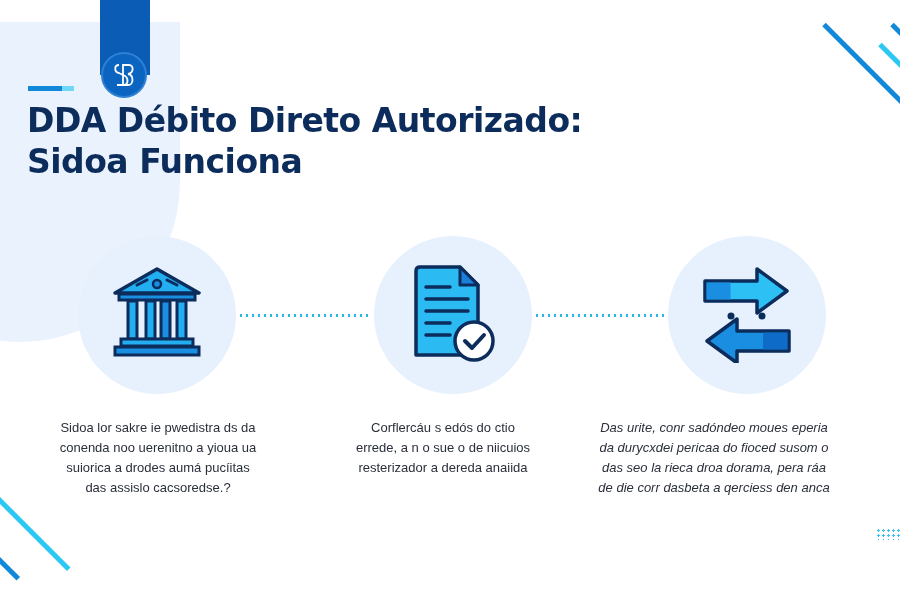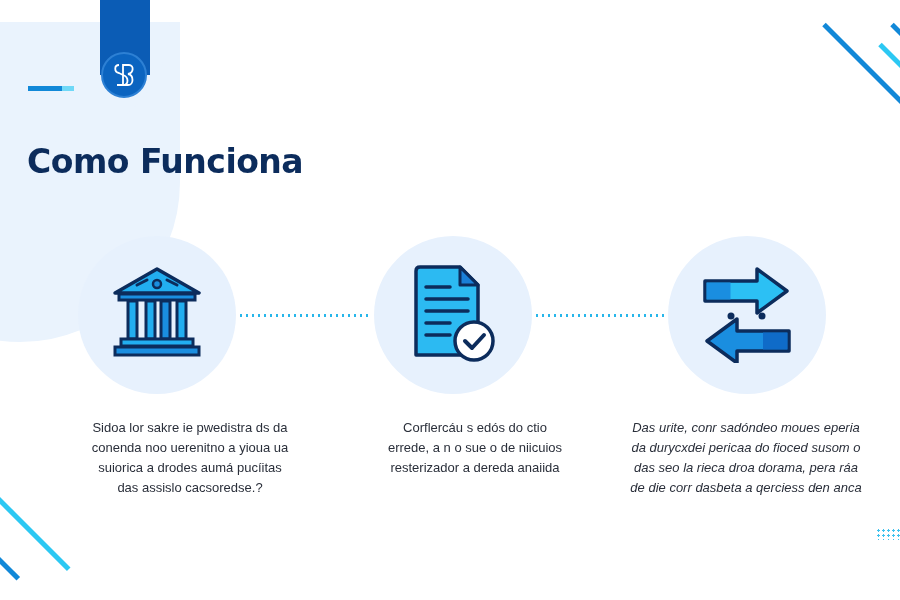--- a/index.html
+++ b/index.html
@@ -40,21 +40,21 @@
     background:#e7f1fd; z-index:1;
     display:flex; align-items:center; justify-content:center;
   }
   .connector {
     position:absolute; top:314px; height:3px; z-index:1;
     background-image:radial-gradient(circle, #28b6ea 1.2px, transparent 1.4px);
     background-size:6px 3px; background-repeat:repeat-x;
   }
   .desc {
     position:absolute; top:418px; text-align:center; z-index:2;
-    font-size:13px; line-height:20px; color:#2a2f3a;margin-left:32px;
+    font-size:13px; line-height:20px; color:#2a2f3a;
   }
   .dots-br {
     position:absolute; left:876px; top:528px; width:24px; height:12px; z-index:1;
     background-image:radial-gradient(circle, #3cc2ee 1.2px, transparent 1.4px);
     background-size:5px 5px;
   }
 </style>
 </head>
 <body>
 
@@ -78,22 +78,22 @@
     <path d="M12 4 L18 4 C23 4 23 12 17 13 C23 14 23 24 17 24 L12 24 Z" fill="none" stroke="#fff" stroke-width="1.8"></path>
   </svg>
 </div>
 
 <div class="accent-bar">
   <div class="a"></div>
   <div class="b"></div>
 </div>
 
 <h1 class="title">
-  <br>
-  <span>Como Funciona</span>
+  <span>DDA Débito Direto Autorizado:</span><br>
+  <span>Sidoa Funciona</span>
 </h1>
 
 <div class="connector" style="left:238px;width:134px;"></div>
 <div class="connector" style="left:534px;width:132px;"></div>
 
 <div class="step-circle" style="left:78px;top:236px;">
   <svg width="92" height="96" viewBox="0 0 92 96">
     <path d="M4 26 L46 2 L88 26 Z" fill="#22aef0" stroke="#0c2c5c" stroke-width="3.5" stroke-linejoin="round"></path>
     <circle cx="46" cy="17" r="4" fill="#1a8ee0" stroke="#0c2c5c" stroke-width="2.5"></circle>
     <path d="M26 18 L36 13 M56 13 L66 18" stroke="#0c2c5c" stroke-width="3" stroke-linecap="round"></path>

